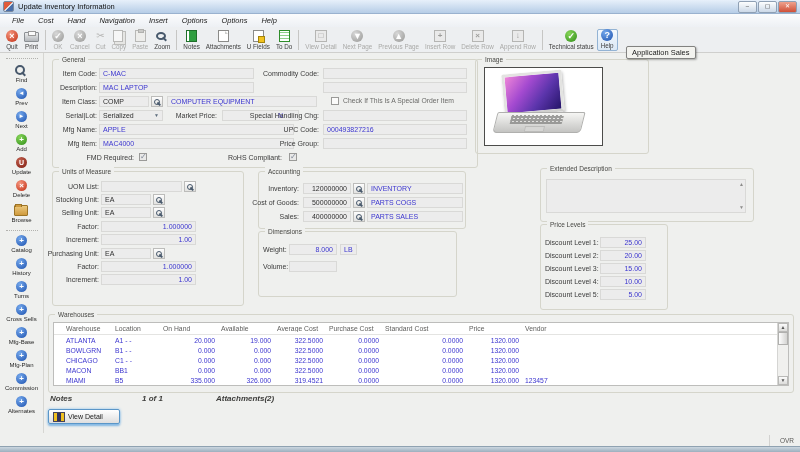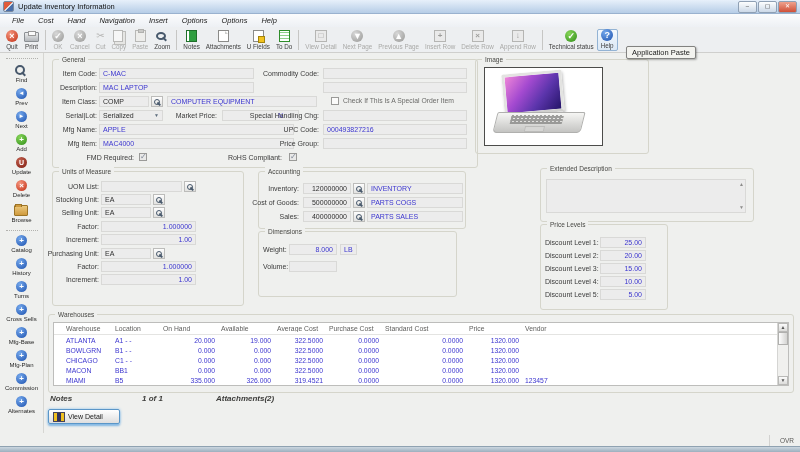--- a/index.html
+++ b/index.html
@@ -220,21 +220,21 @@
   <div class="tbtn">
     <span class="icn ball b12 green">✓</span>
     <span class="tlabel">Technical status</span>
     </div>
   <div class="tbtn active">
     <span class="icn ball b12 blue">?</span>
     <span class="tlabel">Help</span>
     </div>
 </div>
 
-<div class="tooltip">Application Paste</div>
+<div class="tooltip">Application Sales</div>
 
 <div class="sidebar">
   <div class="side-sep"></div>
   <div class="sitem">
     <span class="icn mag" style="margin:2px 3px 1px 0;"></span>
     <span class="slabel">Find</span>
     </div>
   <div class="sitem">
     <span class="icn ball b11 blue" style="font-size:6px;">◄</span>
     <span class="slabel">Prev</span>

